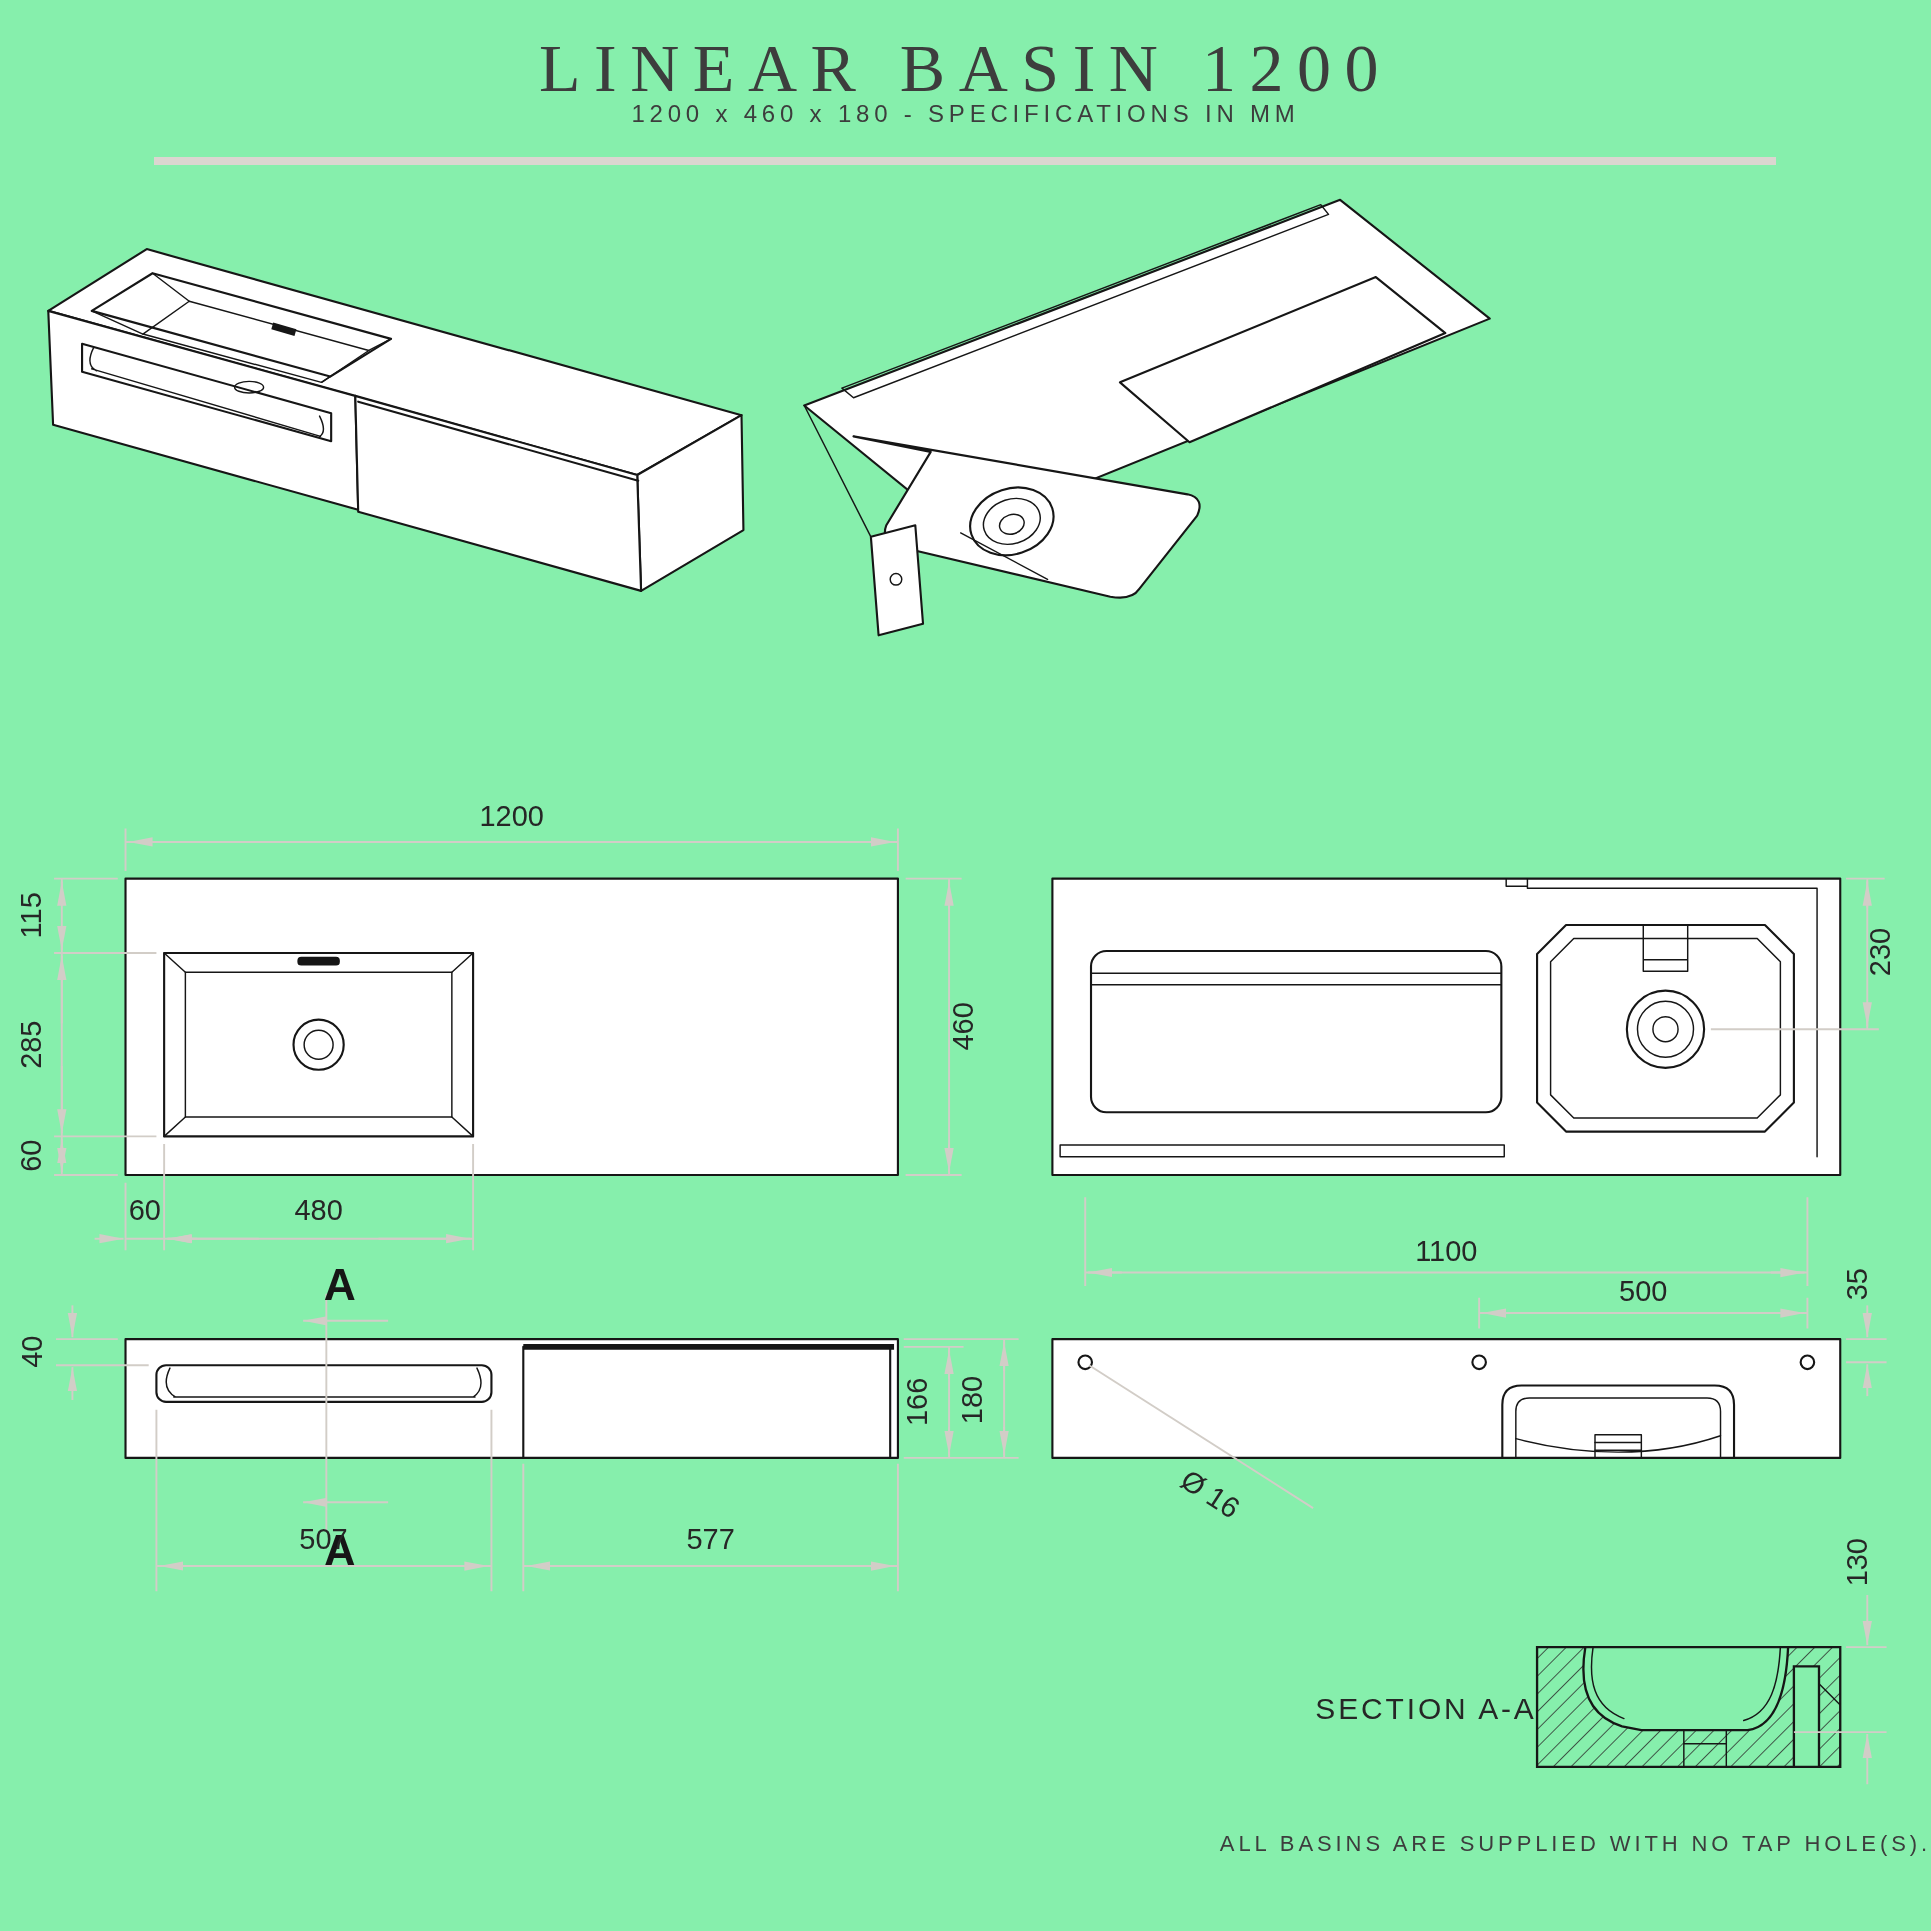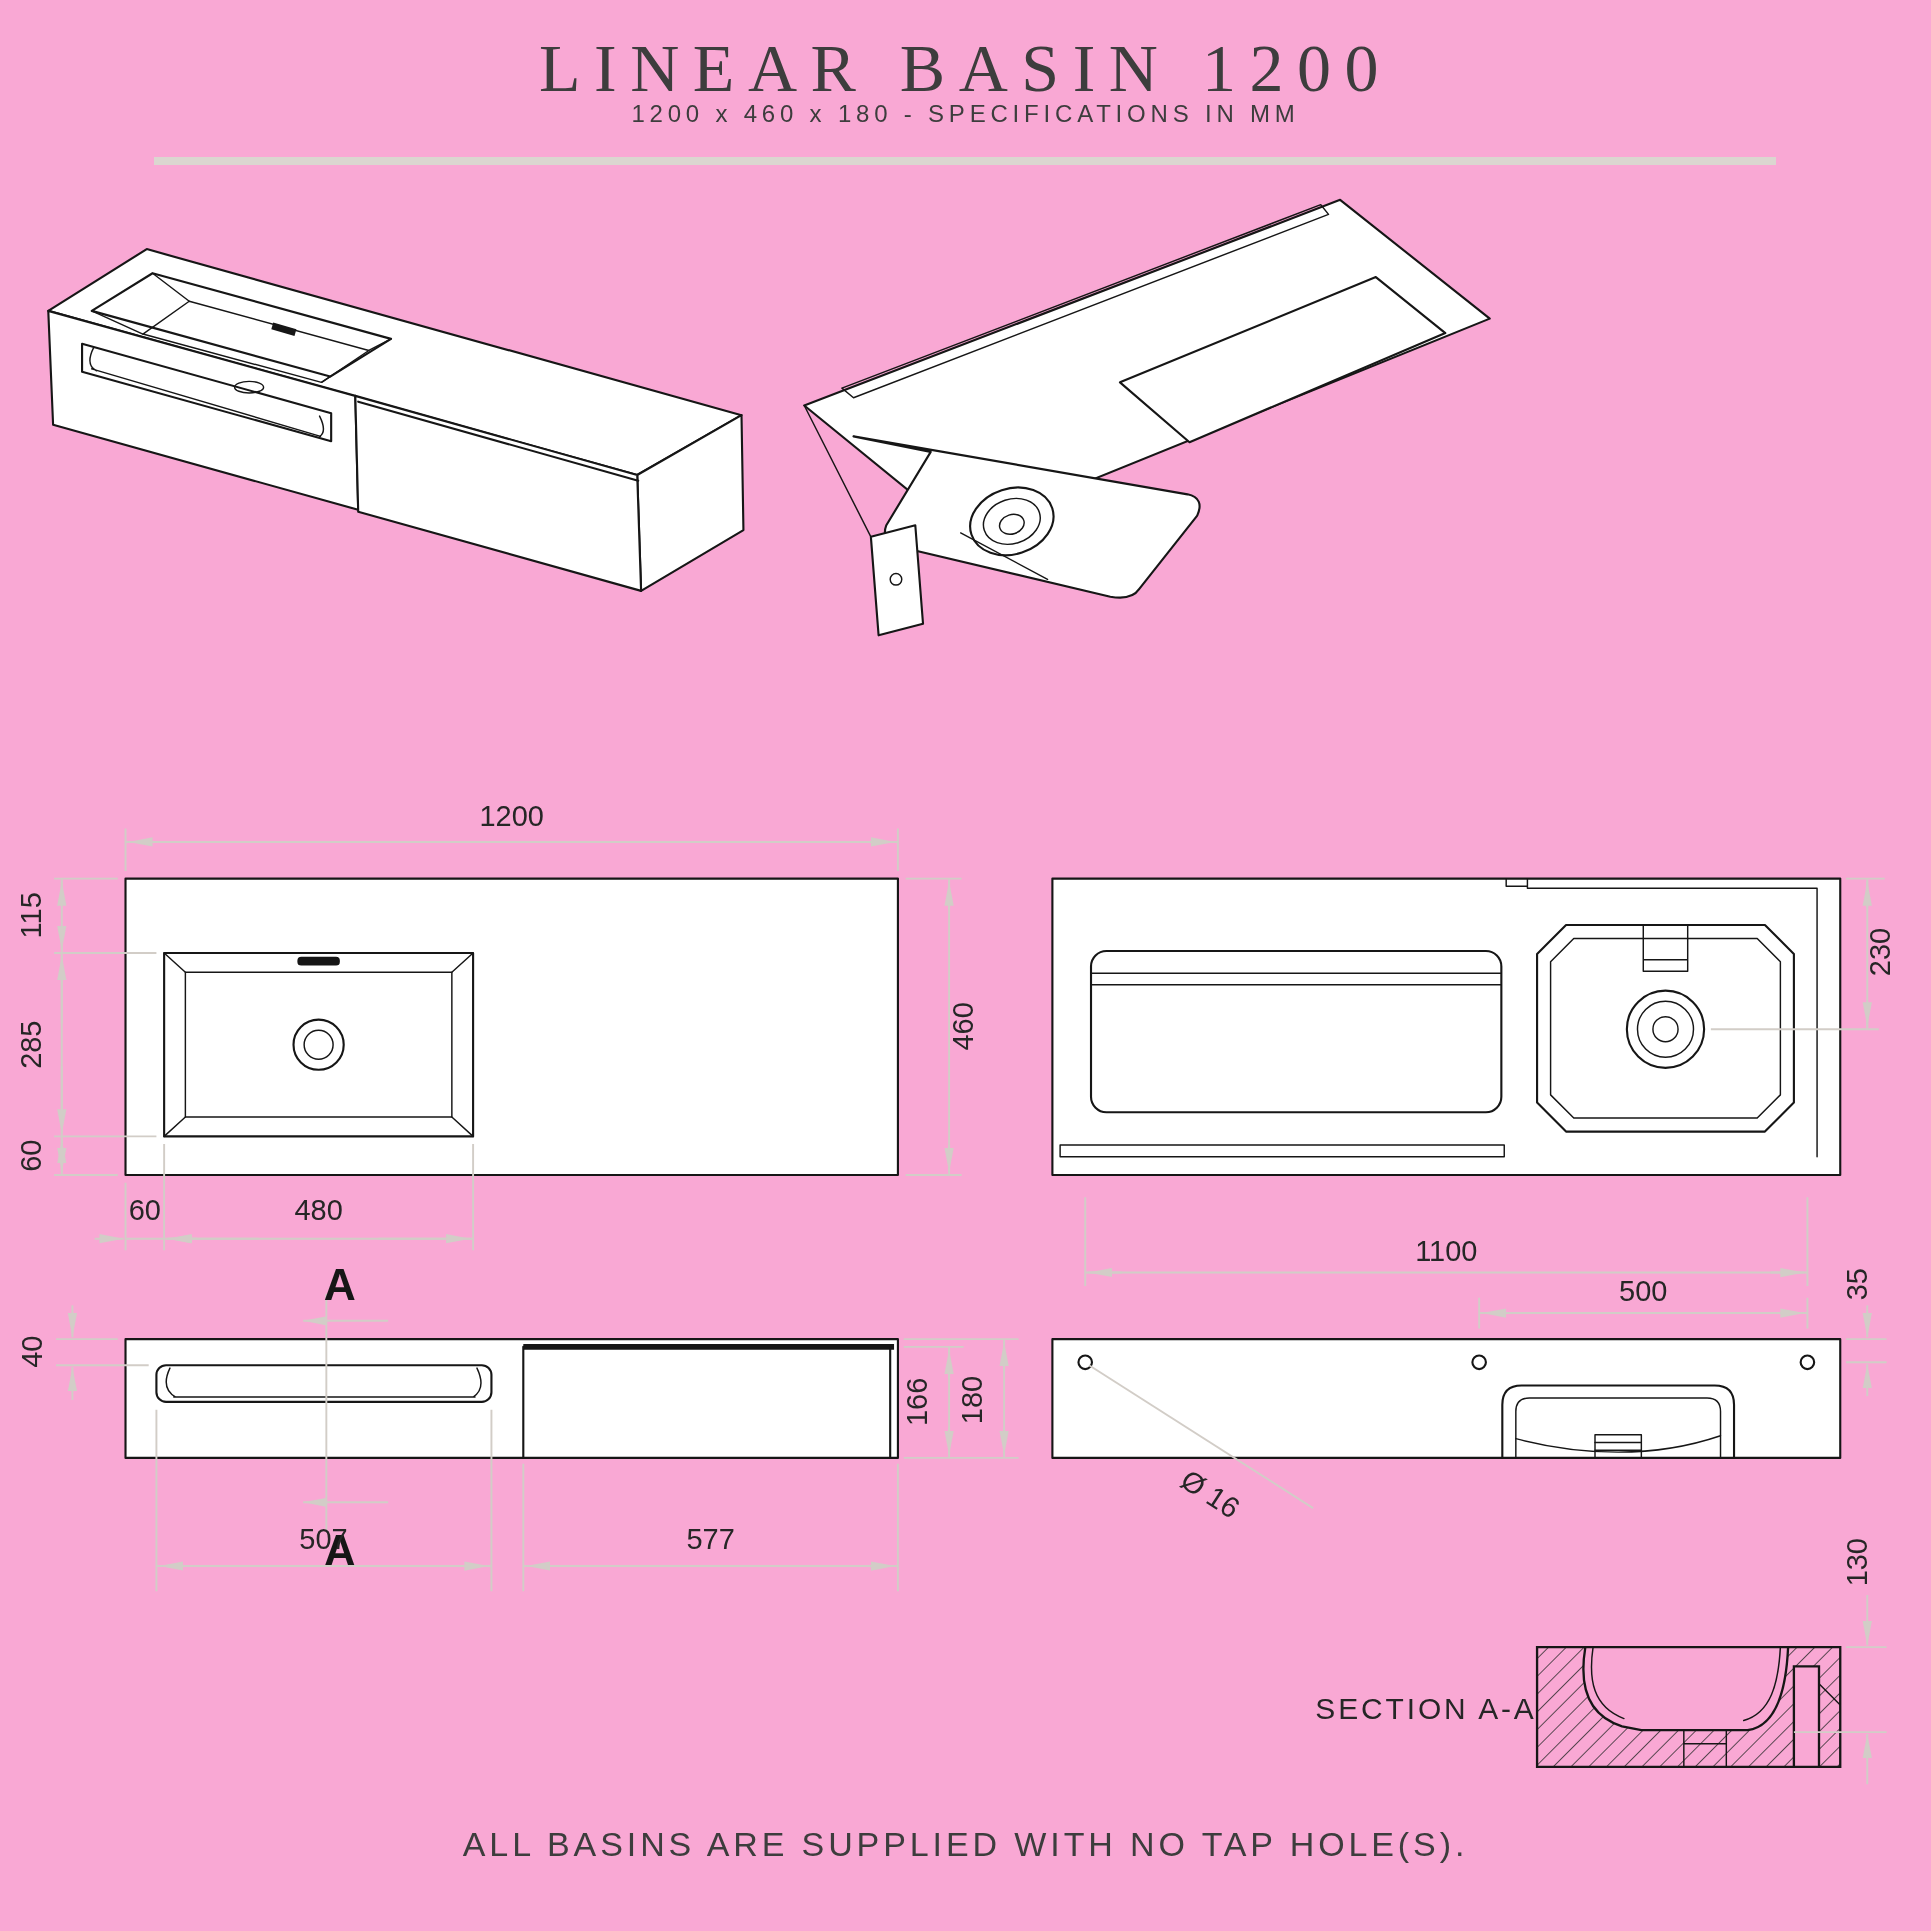--- a/index.html
+++ b/index.html
@@ -1,25 +1,25 @@
 <!DOCTYPE html>
 <html><head>
 <meta charset="utf-8">
 <style>
   html,body{margin:0;padding:0;background:#ffffff;}
-  #page{position:relative;width:1931px;height:1931px;background:#f9a8d4;overflow:hidden;
+  #page{position:relative;width:1931px;height:1931px;background:#86efac;overflow:hidden;
         font-family:"Liberation Sans", sans-serif;color:#3b3b3b;}
   #title{position:absolute;top:29px;left:0;width:1931px;text-align:center;
          font-family:"Liberation Serif", serif;font-size:68px;font-weight:400;
          letter-spacing:13.5px;color:#3d3d3d;}
   #subtitle{position:absolute;top:100px;left:0;width:1931px;text-align:center;
             font-size:24px;letter-spacing:4.8px;color:#3d3d3d;}
   #divider{position:absolute;top:157px;left:154px;width:1622px;height:7.7px;background:#dbd6d0;}
-  #footer{position:absolute;top:1821px;left:0;width:1931px;text-align:center;
-          font-size:34px;letter-spacing:3.9px;color:#3d3d3d;line-height:46px;}
+  #footer{position:absolute;top:1821px;left:0;width:1931px;text-align:right;
+          font-size:22px;letter-spacing:3.9px;color:#3d3d3d;line-height:46px;}
   svg{position:absolute;left:0;top:0;}
   .ln{stroke:#161616;fill:none;stroke-width:2.2;stroke-linecap:round;stroke-linejoin:round;}
   .lnth{stroke:#161616;fill:none;stroke-width:1.5;stroke-linecap:round;stroke-linejoin:round;}
   .face{fill:#ffffff;stroke:#161616;stroke-width:2.2;stroke-linejoin:round;}
   .dim{stroke:#d2cdc7;fill:none;stroke-width:2;}
   .dimtxt{fill:#262626;font-family:"Liberation Sans",sans-serif;font-size:30px;}
   .marker{fill:#161616;font-family:"Liberation Sans",sans-serif;font-size:46px;font-weight:600;}
   .seclabel{fill:#262626;font-family:"Liberation Sans",sans-serif;font-size:31px;letter-spacing:3px;}
 </style>
 </head>

